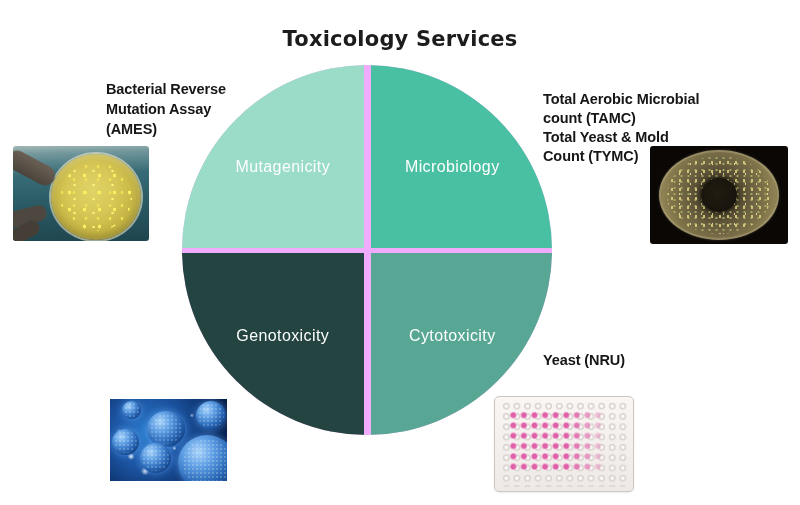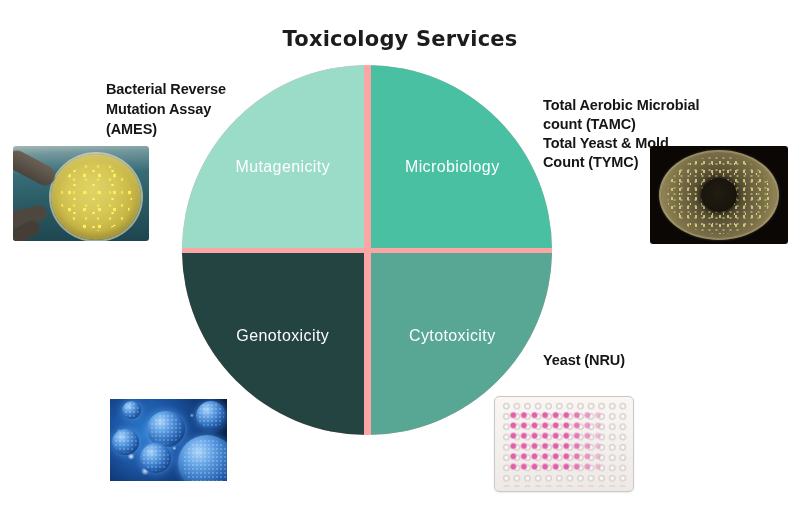--- a/index.html
+++ b/index.html
@@ -11,38 +11,38 @@
   
   .title {
     position:absolute; left:0; right:0; top:27px; margin:0;
     text-align:center; font-size:21px; font-weight:700; color:#1c1c1c;
     letter-spacing:.2px; font-family:"DejaVu Sans", sans-serif;
   }
 
   
   .wheel {
     position:absolute; left:182px; top:65px; width:370px; height:370px;
-    border-radius:50%; overflow:hidden; background:#fca5a5;
+    border-radius:50%; overflow:hidden; background:#f0abfc;
     display:grid; grid-template-columns:1fr 1fr; grid-template-rows:1fr 1fr;
     column-gap:7px; row-gap:5px;
   }
   .quad { display:flex; align-items:center; justify-content:center; }
   .quad-label { font-size:16px; color:#fdfefe; letter-spacing:.4px; }
   .q-tl .quad-label { transform:translate(10px,11px); }
   .q-tr .quad-label { transform:translate(-9px,11px); }
   .q-bl .quad-label { transform:translate(10px,-8px); }
   .q-br .quad-label { transform:translate(-9px,-8px); }
 
   
   .note {
     position:absolute; font-weight:700; font-size:14.5px; line-height:20px;
     color:#161616; letter-spacing:-.1px;
   }
   .note-ames { left:106px;  top:79px; }
-  .note-tamc { left:543px; top:96px;  line-height:19px; }
+  .note-tamc { left:543px; top:90px;  line-height:19px; }
   .note-ivmn { left:98px;  top:335px; }
   .note-nru  { left:543px; top:350px; }
 
   
   .photo { position:absolute; overflow:hidden; border-radius:3px; }
 
   
   .photo-ames { left:13px; top:146px; width:136px; height:95px;
     background:linear-gradient(178deg,#a3b8b6 0%,#72979c 9%,#376c76 30%,#2a5a64 60%,#1e454e 100%); }
   .agar-dish { position:absolute; left:38px; top:8px; width:90px; height:86px; border-radius:50%;

